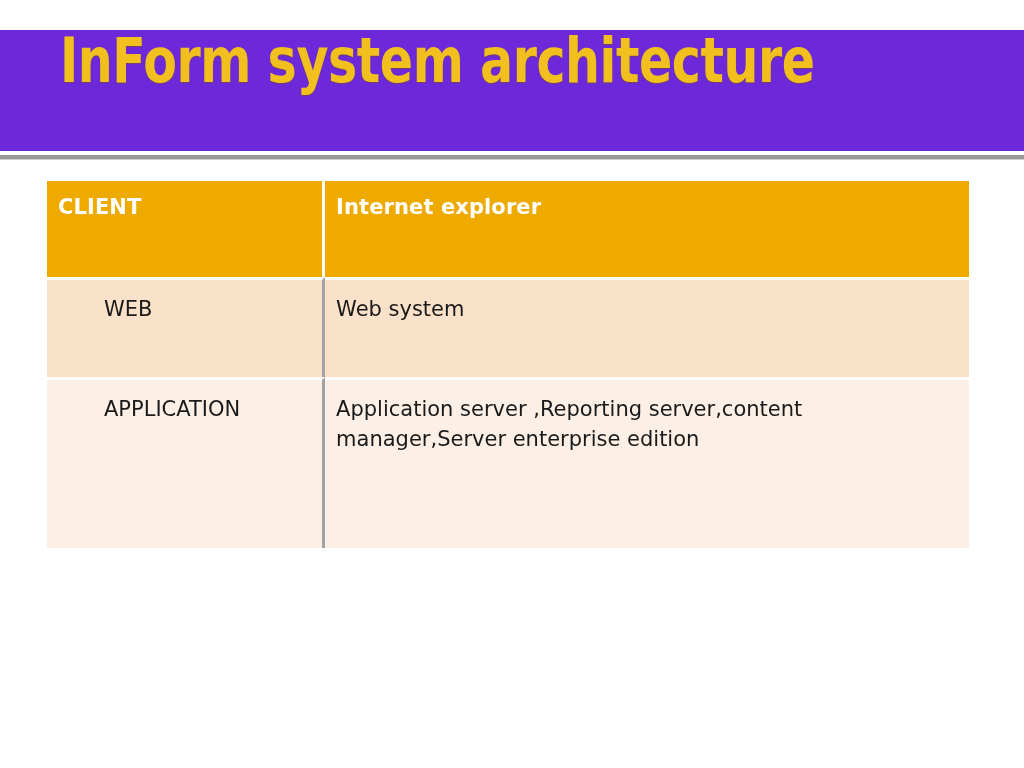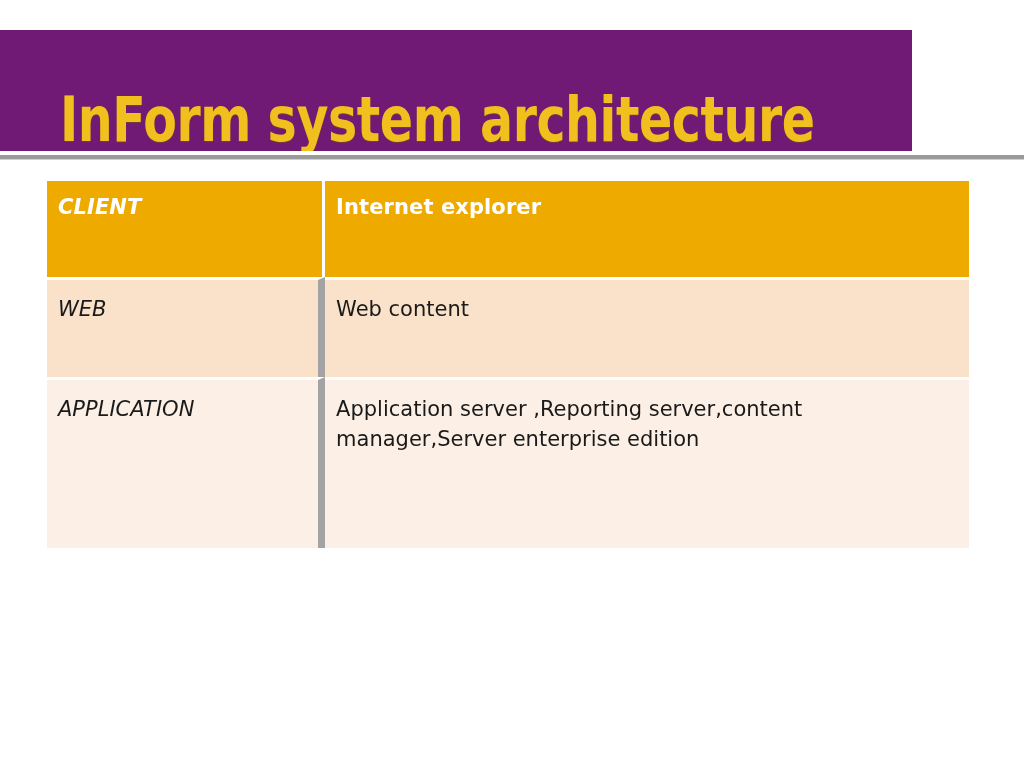--- a/index.html
+++ b/index.html
@@ -14,25 +14,25 @@
     overflow: hidden;
     font-family: "Liberation Sans", sans-serif;
     position: relative;
   }
 
   
   .title-banner {
     position: absolute;
     left: 0;
     top: 30px;
-    width: 912px;
+    width: 1024px;
     height: 121px;
-    background: #701a75;
+    background: #6d28d9;
     display: flex;
-    align-items: flex-end;
+    align-items: flex-start;
   }
 
   .slide-title {
     margin-left: 60px;
     color: #F2C01E;
     font-family: "DejaVu Sans Condensed", "Liberation Sans Narrow", "Liberation Sans", sans-serif;
     font-weight: bold;
     font-size: 62px;
     line-height: 1.0;
     letter-spacing: -0.5px;
@@ -82,21 +82,21 @@
 
   .arch-table td {
     vertical-align: top;
     padding: 0;
   }
 
   .cell-inner {
     padding: 14px 0 0 11px;
   }
 
-  .col-label { width: 238px; font-style: italic; }
+  .col-label { width: 238px; }
   .col-value { width: 558px; }
 
   
   tr.row-header td {
     background: #EFAA00;
     height: 96px;
   }
   tr.row-header td.col-label {
     border-right: 3px solid #ffffff;
   }
@@ -106,21 +106,22 @@
     font-size: 21px;
     font-family: "DejaVu Sans", "Liberation Sans", sans-serif;
     letter-spacing: 0.1px;
   }
 
   
   tr.row-body td {
     border-top: 3px solid #ffffff;
   }
   tr.row-body td.col-label {
-    border-right: 7px solid #a3a3a3;
+    border-right: 3px solid #a3a3a3;
+    padding-left: 46px;
   }
   tr.row-body .cell-text {
     color: #1a1a1a;
     font-weight: normal;
     font-size: 21px;
     font-family: "DejaVu Sans", "Liberation Sans", sans-serif;
     line-height: 1.45;
   }
 
   tr.band-dark td { background: #FAE1C9; }
@@ -161,21 +162,21 @@
     </tr>
 
     <tr class="row-body band-dark h-web">
       <td class="col-label">
         <div class="cell-inner">
           <span class="cell-text">WEB</span>
         </div>
       </td>
       <td class="col-value">
         <div class="cell-inner">
-          <span class="cell-text">Web content</span>
+          <span class="cell-text">Web system</span>
         </div>
       </td>
     </tr>
 
     <tr class="row-body band-light h-app">
       <td class="col-label">
         <div class="cell-inner">
           <span class="cell-text">APPLICATION</span>
         </div>
       </td>

